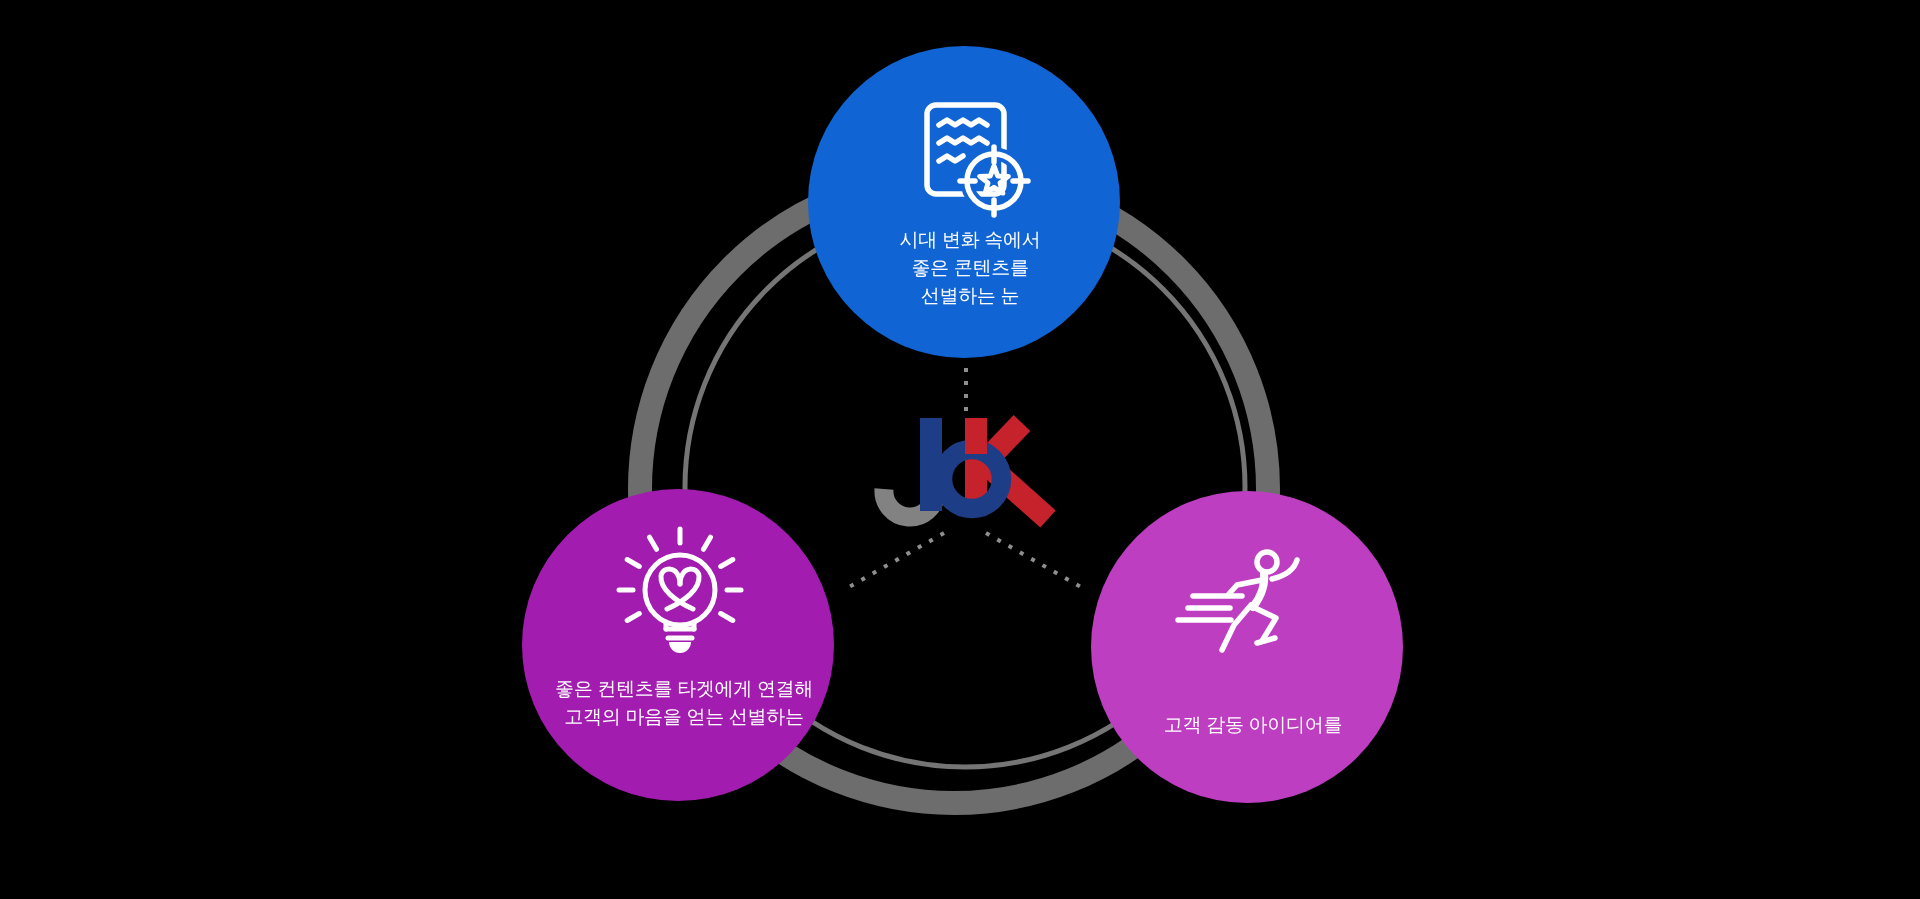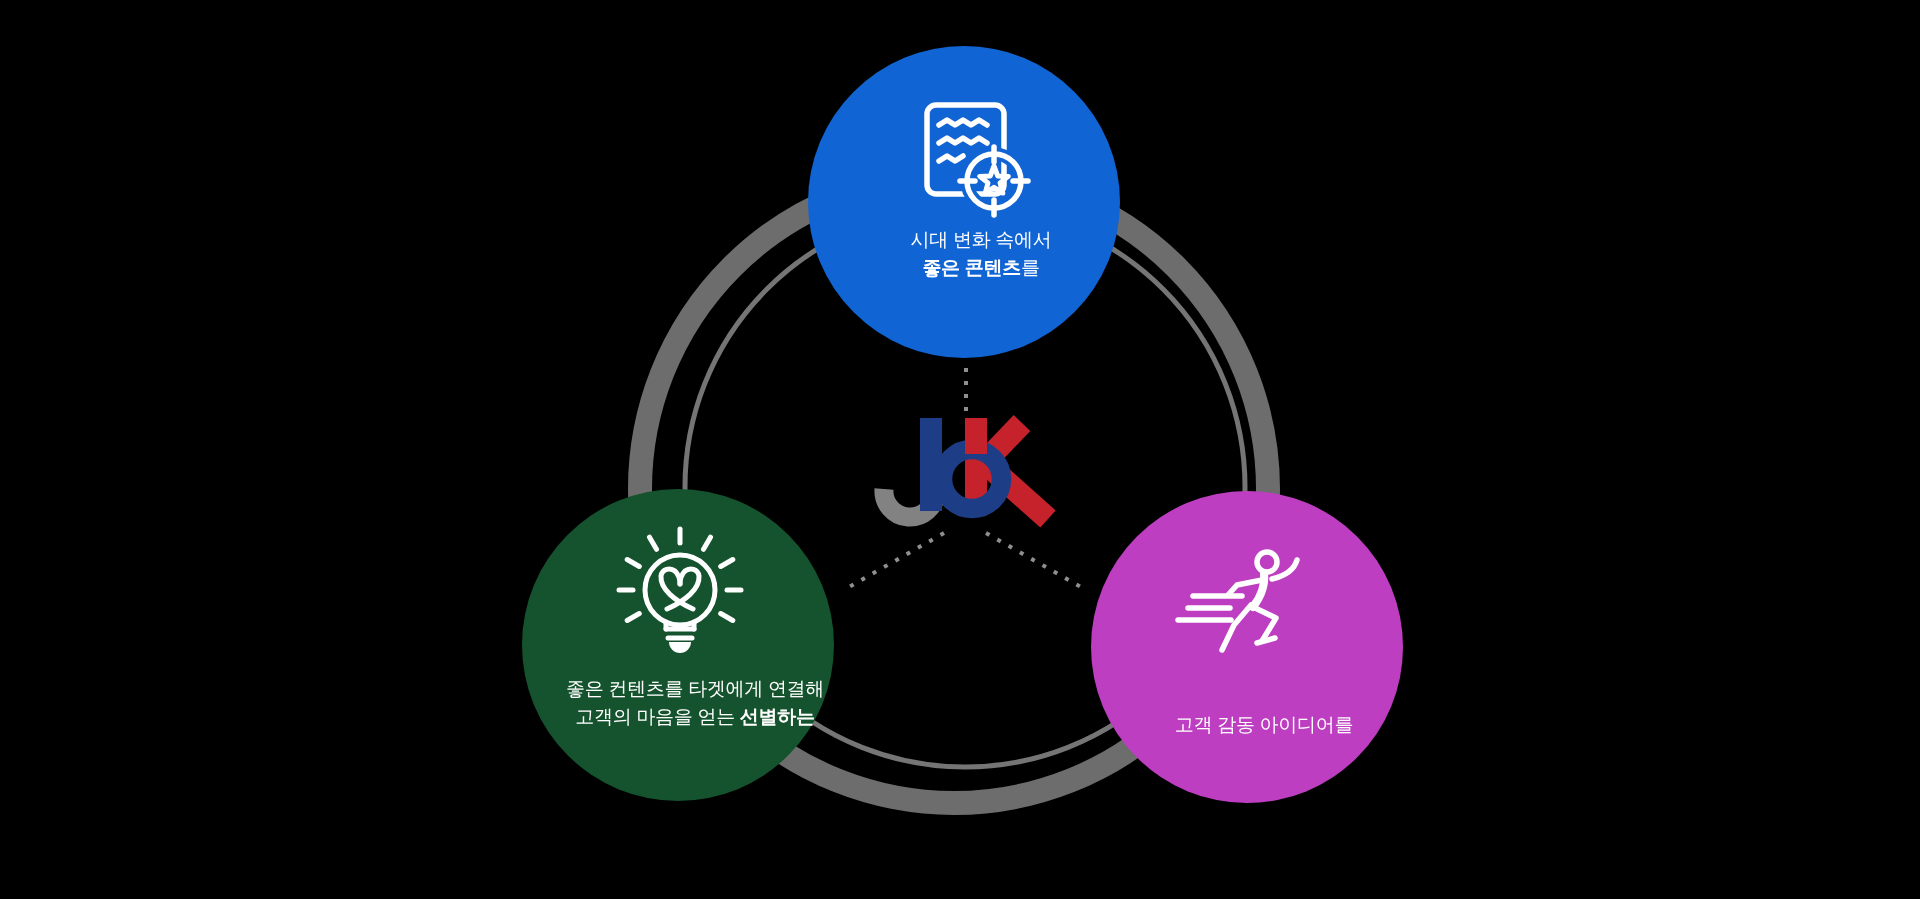--- a/index.html
+++ b/index.html
@@ -1,23 +1,23 @@
 <!DOCTYPE html>
 <html><head>
 <meta charset="utf-8">
 <style>
   html,body{margin:0;padding:0;background:#000;}
   body{width:1920px;height:899px;overflow:hidden;font-family:"Liberation Sans","DejaVu Sans",sans-serif;}
   .stage{position:relative;width:1920px;height:899px;background:#000;}
   .bg-layer,.logo-layer{position:absolute;left:0;top:0;pointer-events:none;}
   .bubble{position:absolute;border-radius:50%;width:312px;height:312px;}
   .bubble svg.icon{position:absolute;left:0;top:0;width:312px;height:312px;}
-  .caption{position:absolute;left:17px;width:100%;text-align:center;color:#fff;
+  .caption{position:absolute;left:6px;width:100%;text-align:center;color:#fff;
            font-size:19px;line-height:28px;letter-spacing:-0.3px;font-weight:400;}
-  .caption b{font-weight:700;}
+  .caption b{font-weight:400;}
   .cap-top{top:180px;}
   .cap-left{top:186px;}
   .cap-right{top:184px;margin-top:36px;}
 </style>
 </head>
 <body>
 
 <div class="stage">
 
   <svg class="bg-layer" width="1920" height="899" viewBox="0 0 1920 899">
@@ -44,24 +44,25 @@
         <line x1="186" y1="101" x2="186" y2="116"></line>
         <line x1="186" y1="154" x2="186" y2="169"></line>
         <line x1="152" y1="135" x2="167" y2="135"></line>
         <line x1="205" y1="135" x2="220" y2="135"></line>
         <path d="M186 120 L189.7 129.9 L200.3 130.4 L192 136.9 L194.8 147.1 L186 141.3 L177.2 147.1 L180 136.9 L171.7 130.4 L182.3 129.9 Z" stroke-width="5"></path>
       </g>
     </svg>
     <div class="caption cap-top">
       <div>시대 변화 속에서</div>
       <div><b>좋은 콘텐츠</b><span>를</span></div>
+      <div>선별하는 눈</div>
     </div>
   </div>
 
-  <div class="bubble" style="left: 522px; top: 489px; background: #14532d;">
+  <div class="bubble" style="left: 522px; top: 489px; background: #a21caf;">
     <svg class="icon" viewBox="0 0 312 312">
       <g fill="none" stroke="#fff" stroke-width="5" stroke-linecap="round" stroke-linejoin="round">
         <circle cx="158" cy="101" r="35"></circle>
         <line x1="144" y1="133" x2="144" y2="140"></line>
         <line x1="172" y1="133" x2="172" y2="140"></line>
         <line x1="144" y1="140" x2="172" y2="140"></line>
         <line x1="146" y1="149" x2="170" y2="149"></line>
         <path d="M171 120 C153 112 138 100 139 87 C140 80 148 78 153 82 C156 85 158 90 158 95"></path>
         <path d="M145 120 C163 112 178 100 177 87 C176 80 168 78 163 82 C160 85 158 90 158 95"></path>
         <g>

